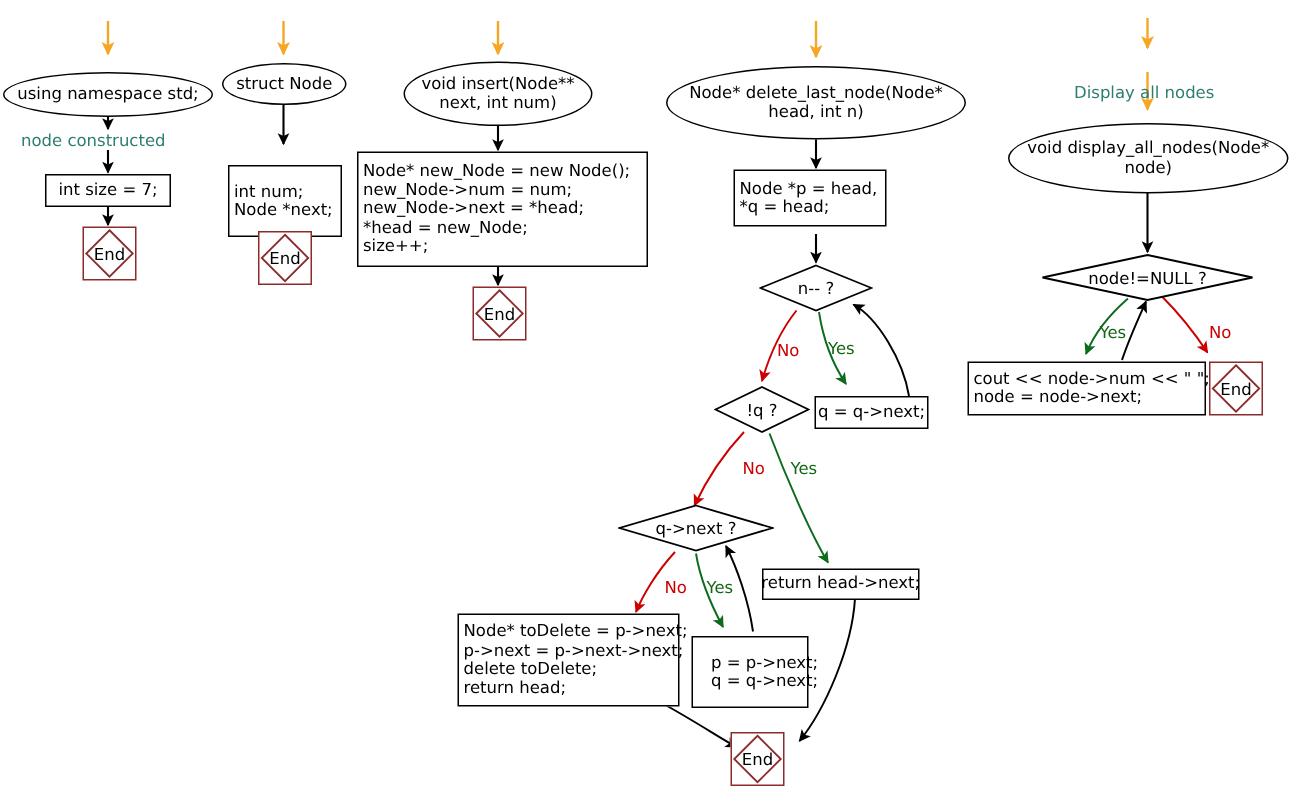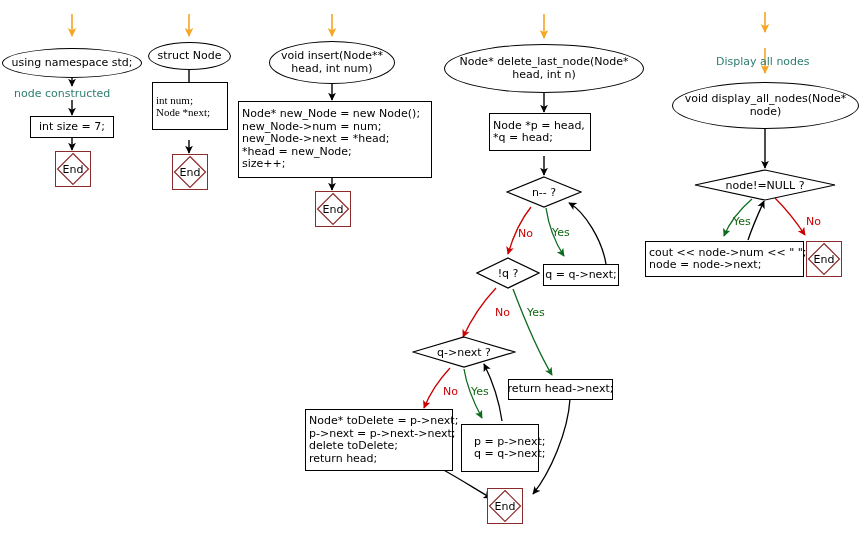--- a/index.html
+++ b/index.html
@@ -196,35 +196,35 @@
     <svg class="inner" viewBox="0 0 34 34">
       <path d="M17,1.5 L32.5,17 L17,32.5 L1.5,17 Z" fill="none" stroke="#8b2b2b" stroke-width="1.2"></path>
     </svg>
     <span class="lbl">End</span>
   </div>
 
   <div class="node ellipse" style="left:148px; top:42px; width:83px; height:28px;">
     <span>struct Node</span>
   </div>
 
-  <div class="node rect" style="left:152px; top:82px; width:76px; height:48px;font-family:Liberation Serif, serif;">
+  <div class="node rect" style="left:152px; top:110px; width:76px; height:48px;">
     <span class="txt">int num;
 Node *next;</span>
   </div>
 
   <div class="endnode" style="left:172px; top:154px; width:34px; height:34px;">
     <svg class="inner" viewBox="0 0 34 34">
       <path d="M17,1.5 L32.5,17 L17,32.5 L1.5,17 Z" fill="none" stroke="#8b2b2b" stroke-width="1.2"></path>
     </svg>
     <span class="lbl">End</span>
   </div>
 
   <div class="node ellipse" style="left:269px; top:41px; width:126px; height:43px;">
     <span>void insert(Node**
-head, int num)</span>
+next, int num)</span>
   </div>
 
   <div class="node rect" style="left:238px; top:101px; width:194px; height:77px;">
     <span class="txt">Node* new_Node = new Node();
 new_Node-&gt;num = num;
 new_Node-&gt;next = *head;
 *head = new_Node;
 size++;</span>
   </div>
 

